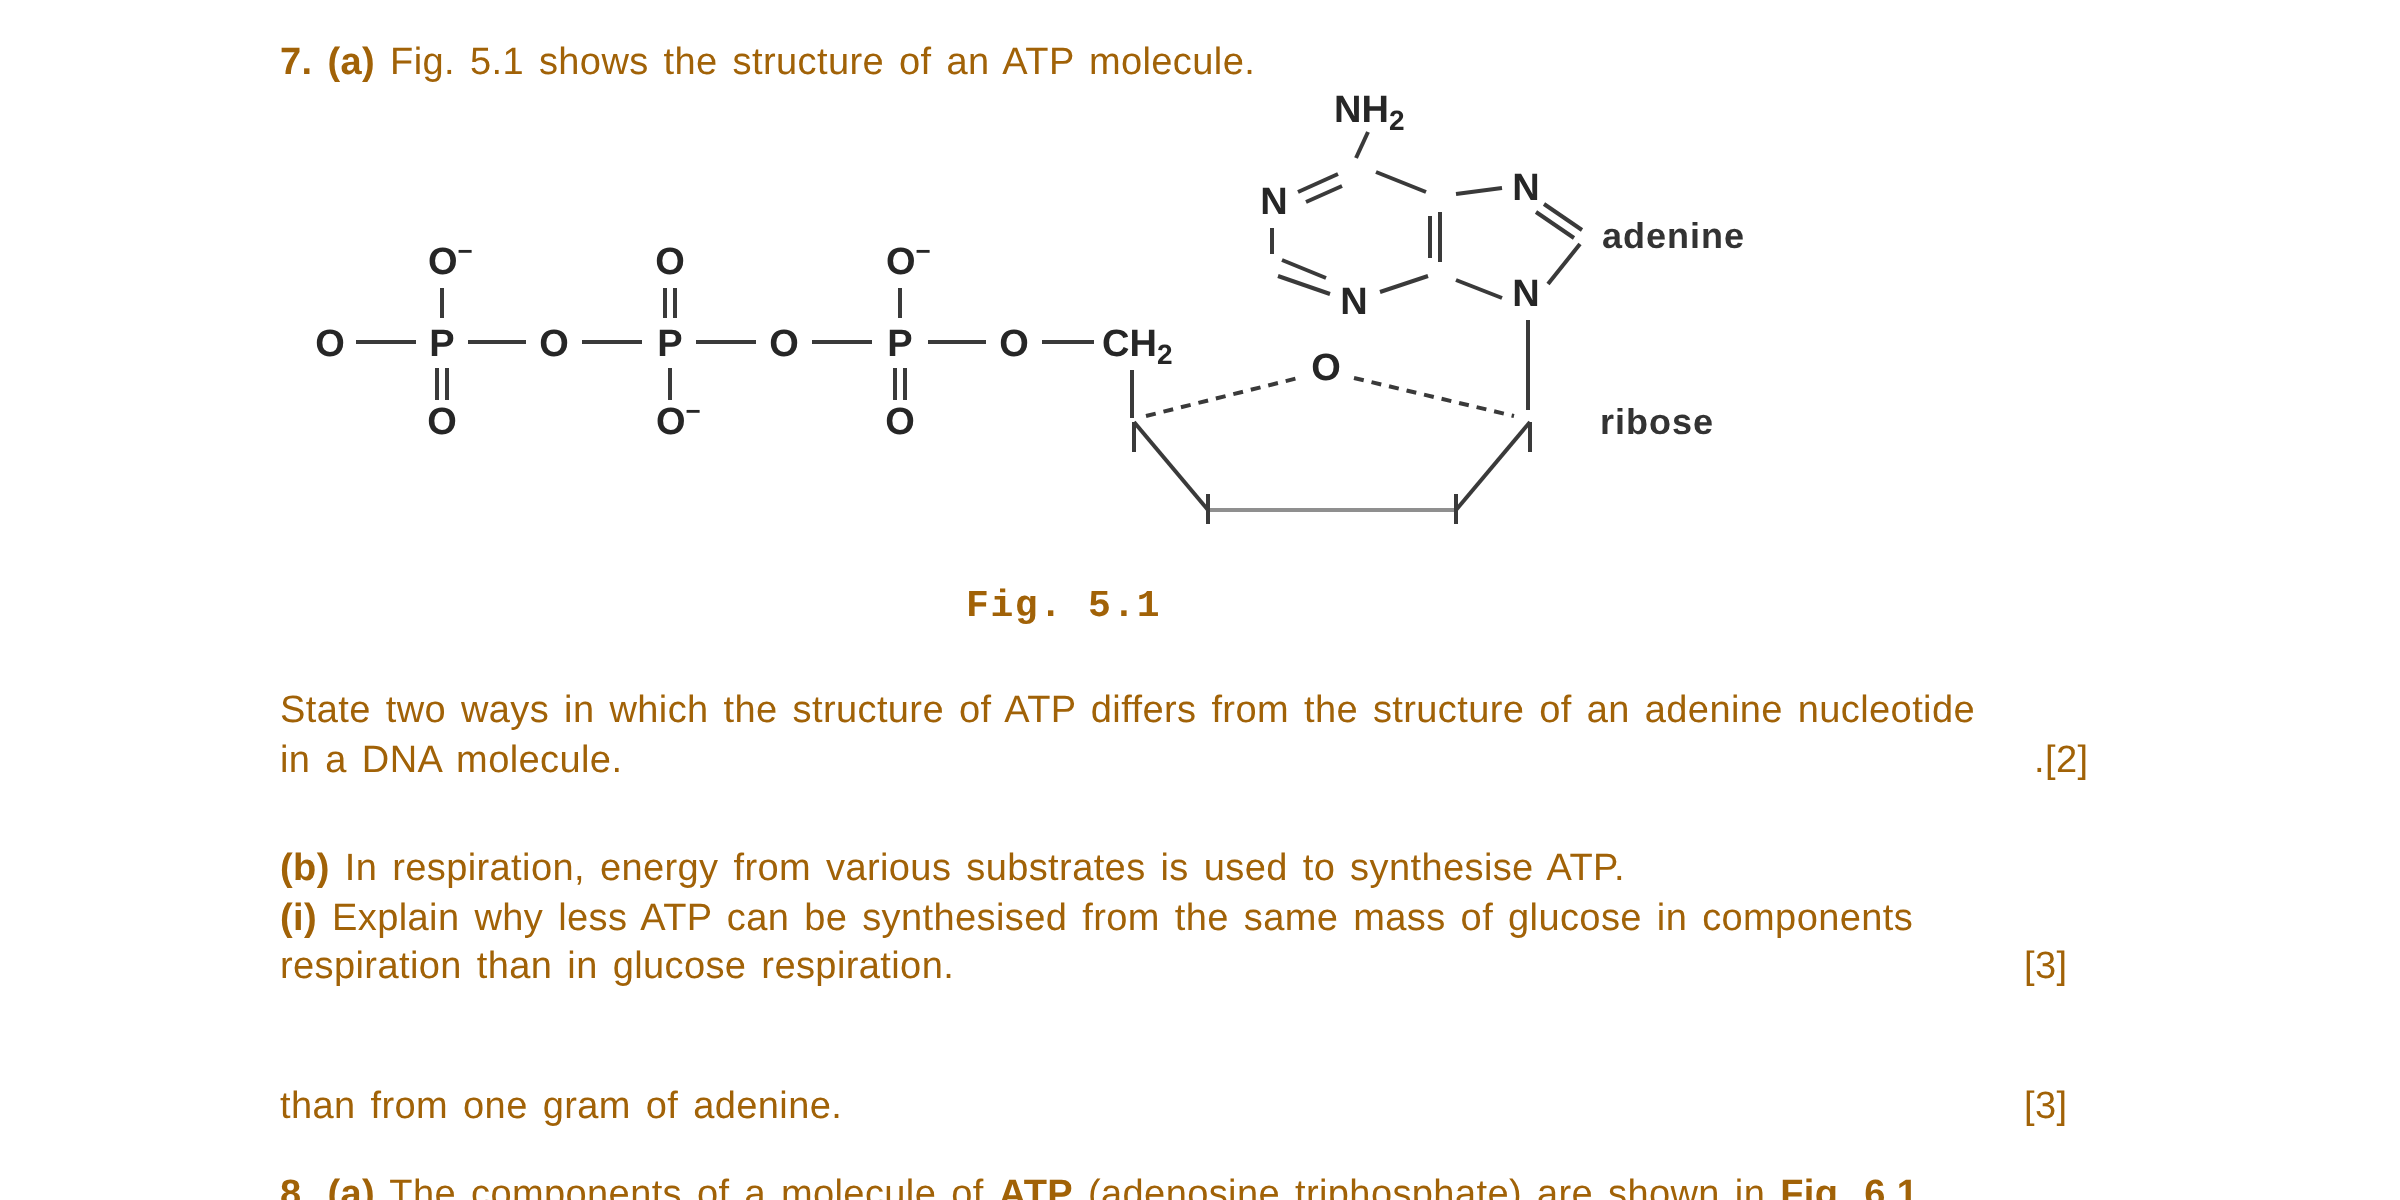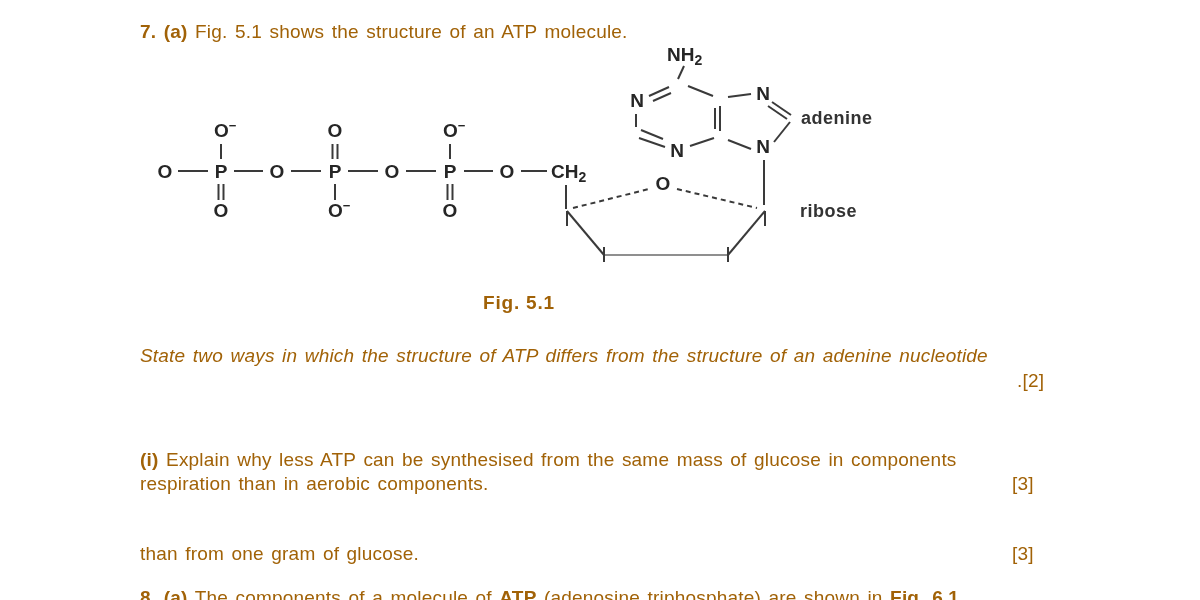--- a/index.html
+++ b/index.html
@@ -113,31 +113,35 @@
       <line x1="728" y1="255" x2="765" y2="211"></line>
       <line x1="567" y1="211" x2="567" y2="226"></line>
       <line x1="604" y1="247" x2="604" y2="262"></line>
       <line x1="728" y1="247" x2="728" y2="262"></line>
       <line x1="765" y1="211" x2="765" y2="226"></line>
       <text x="663" y="190" text-anchor="middle">O</text>
       <text x="800" y="217" class="lbl">ribose</text>
     </g>
   </svg>
 
-  <div class="caption" style="left:483px;top:292px;">Fig. 5.1</div>
+  <div class="caption" style="left:483px;top:292px;font-family:Liberation Mono, monospace;">Fig. 5.1</div>
 
-  <div class="tline" style="left:140px;top:345px;font-style:italic;">State two ways in which the structure of ATP differs from the structure of an adenine nucleotide</div>
+  <div class="tline" style="left:140px;top:345px;">State two ways in which the structure of ATP differs from the structure of an adenine nucleotide</div>
+  <div class="tline" style="left:140px;top:370px;">in a DNA molecule.</div>
   <div class="marks" style="left:1017px;top:370px;">.[2]</div>
 
+  <div class="tline" style="left:140px;top:424px;">
+    <b>(b)</b><span> In respiration, energy from various substrates is used to synthesise ATP.</span>
+  </div>
   <div class="tline" style="left:140px;top:449px;">
     <b>(i)</b><span> Explain why less ATP can be synthesised from the same mass of glucose in components</span>
   </div>
-  <div class="tline" style="left:140px;top:473px;">respiration than in aerobic components.</div>
+  <div class="tline" style="left:140px;top:473px;">respiration than in glucose respiration.</div>
   <div class="marks" style="left:1012px;top:473px;">[3]</div>
 
-  <div class="tline" style="left:140px;top:543px;">than from one gram of glucose.</div>
+  <div class="tline" style="left:140px;top:543px;">than from one gram of adenine.</div>
   <div class="marks" style="left:1012px;top:543px;">[3]</div>
 
   <div class="tline" style="left:140px;top:587px;">
     <b>8. (a)</b><span> The components of a molecule of </span><b>ATP</b><span> (adenosine triphosphate) are shown in </span><b>Fig. 6.1</b>
   </div>
 
 </div>
 
 </body></html>

